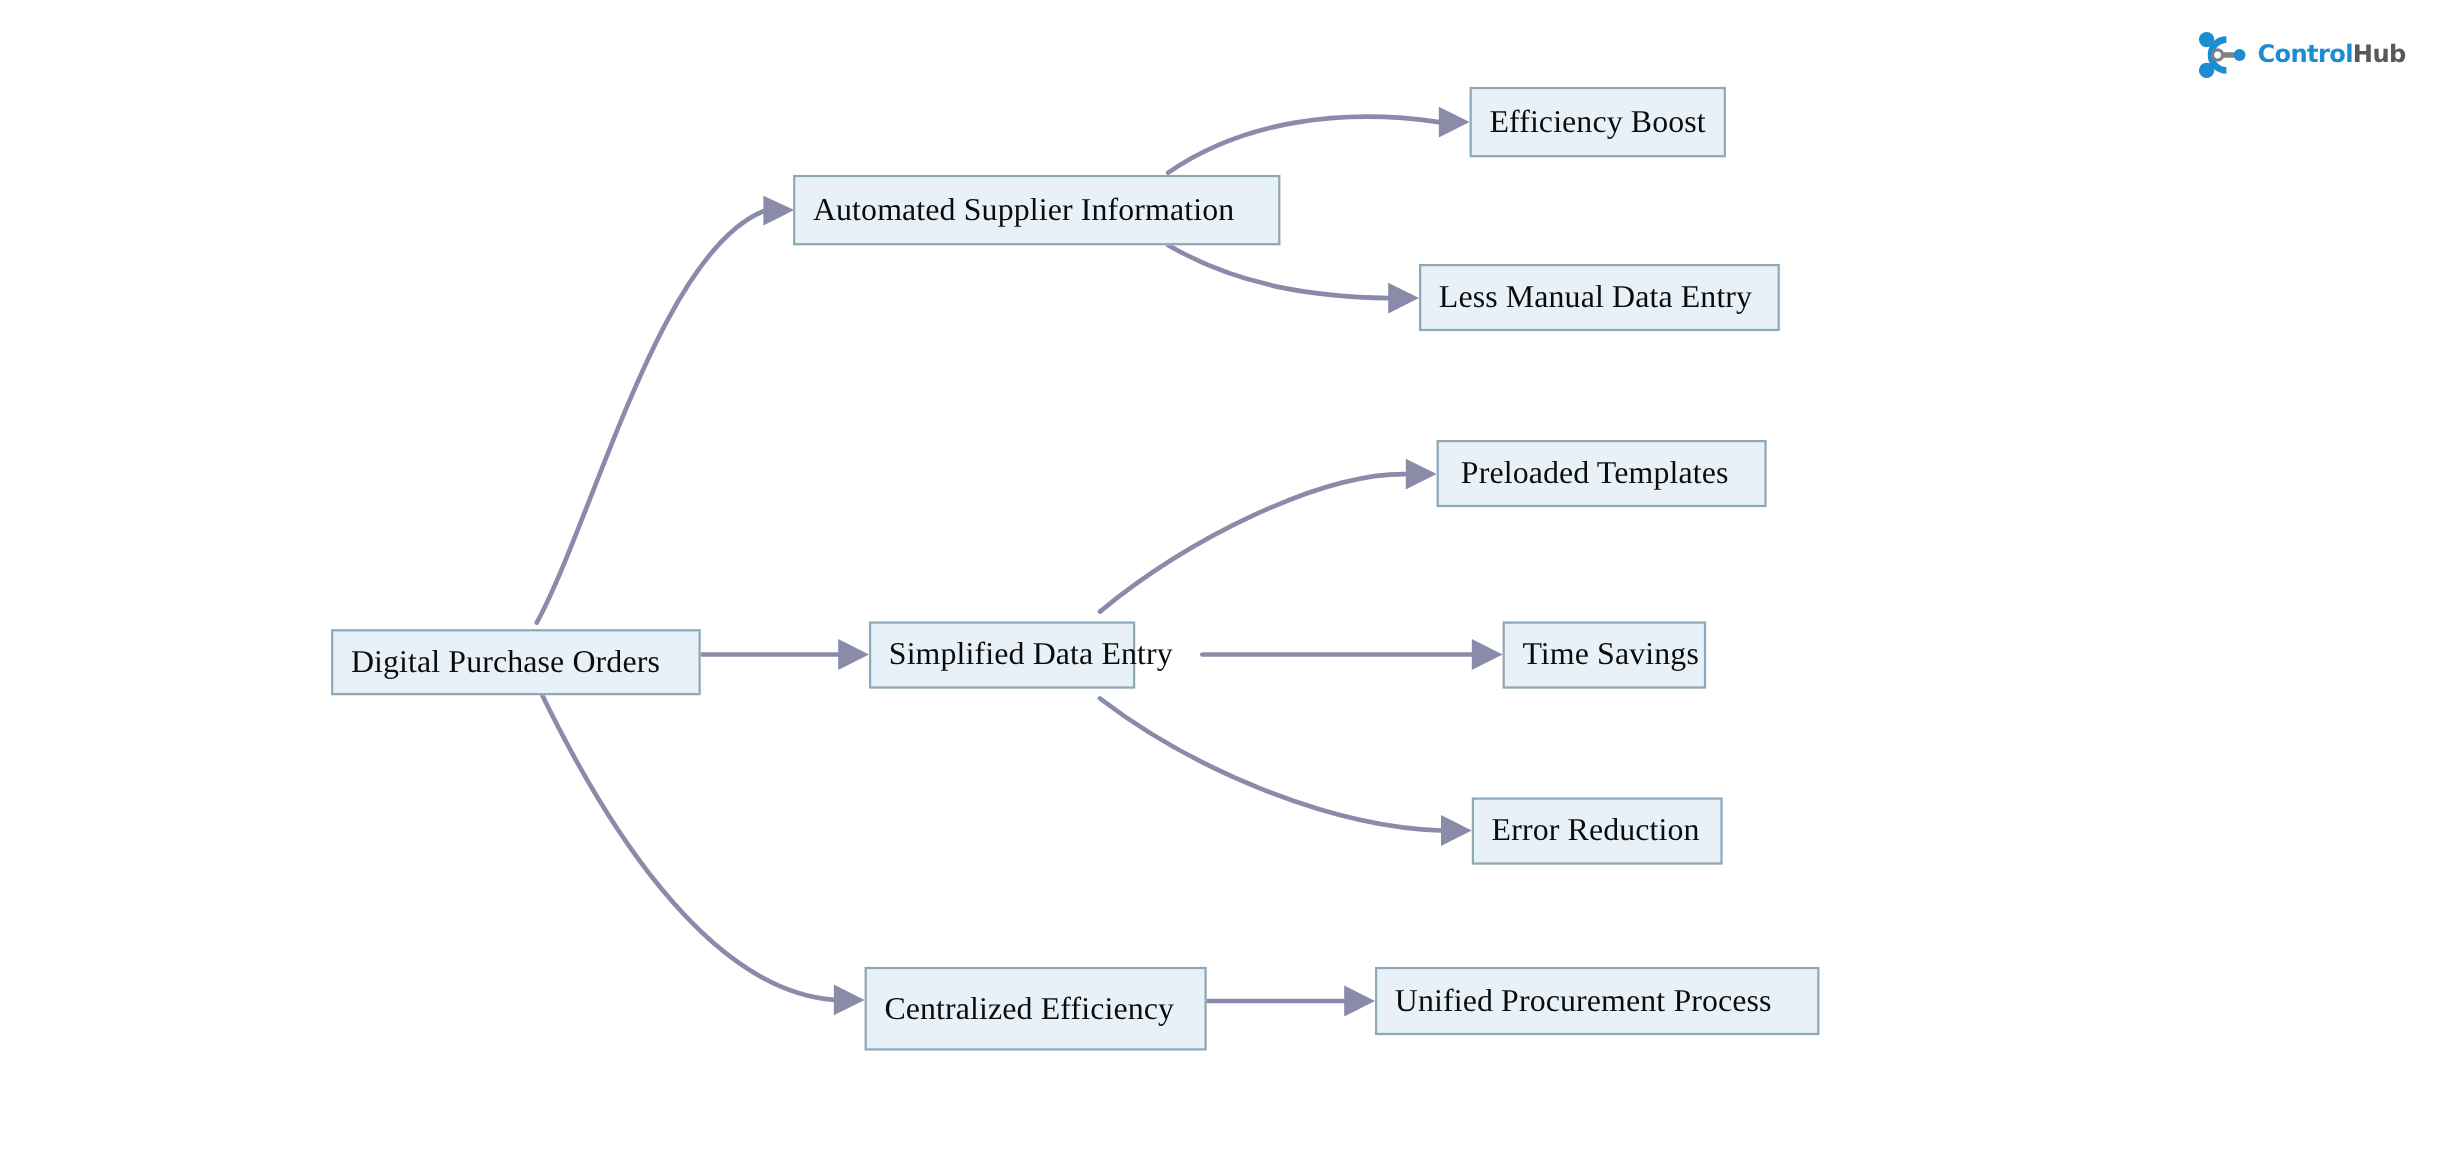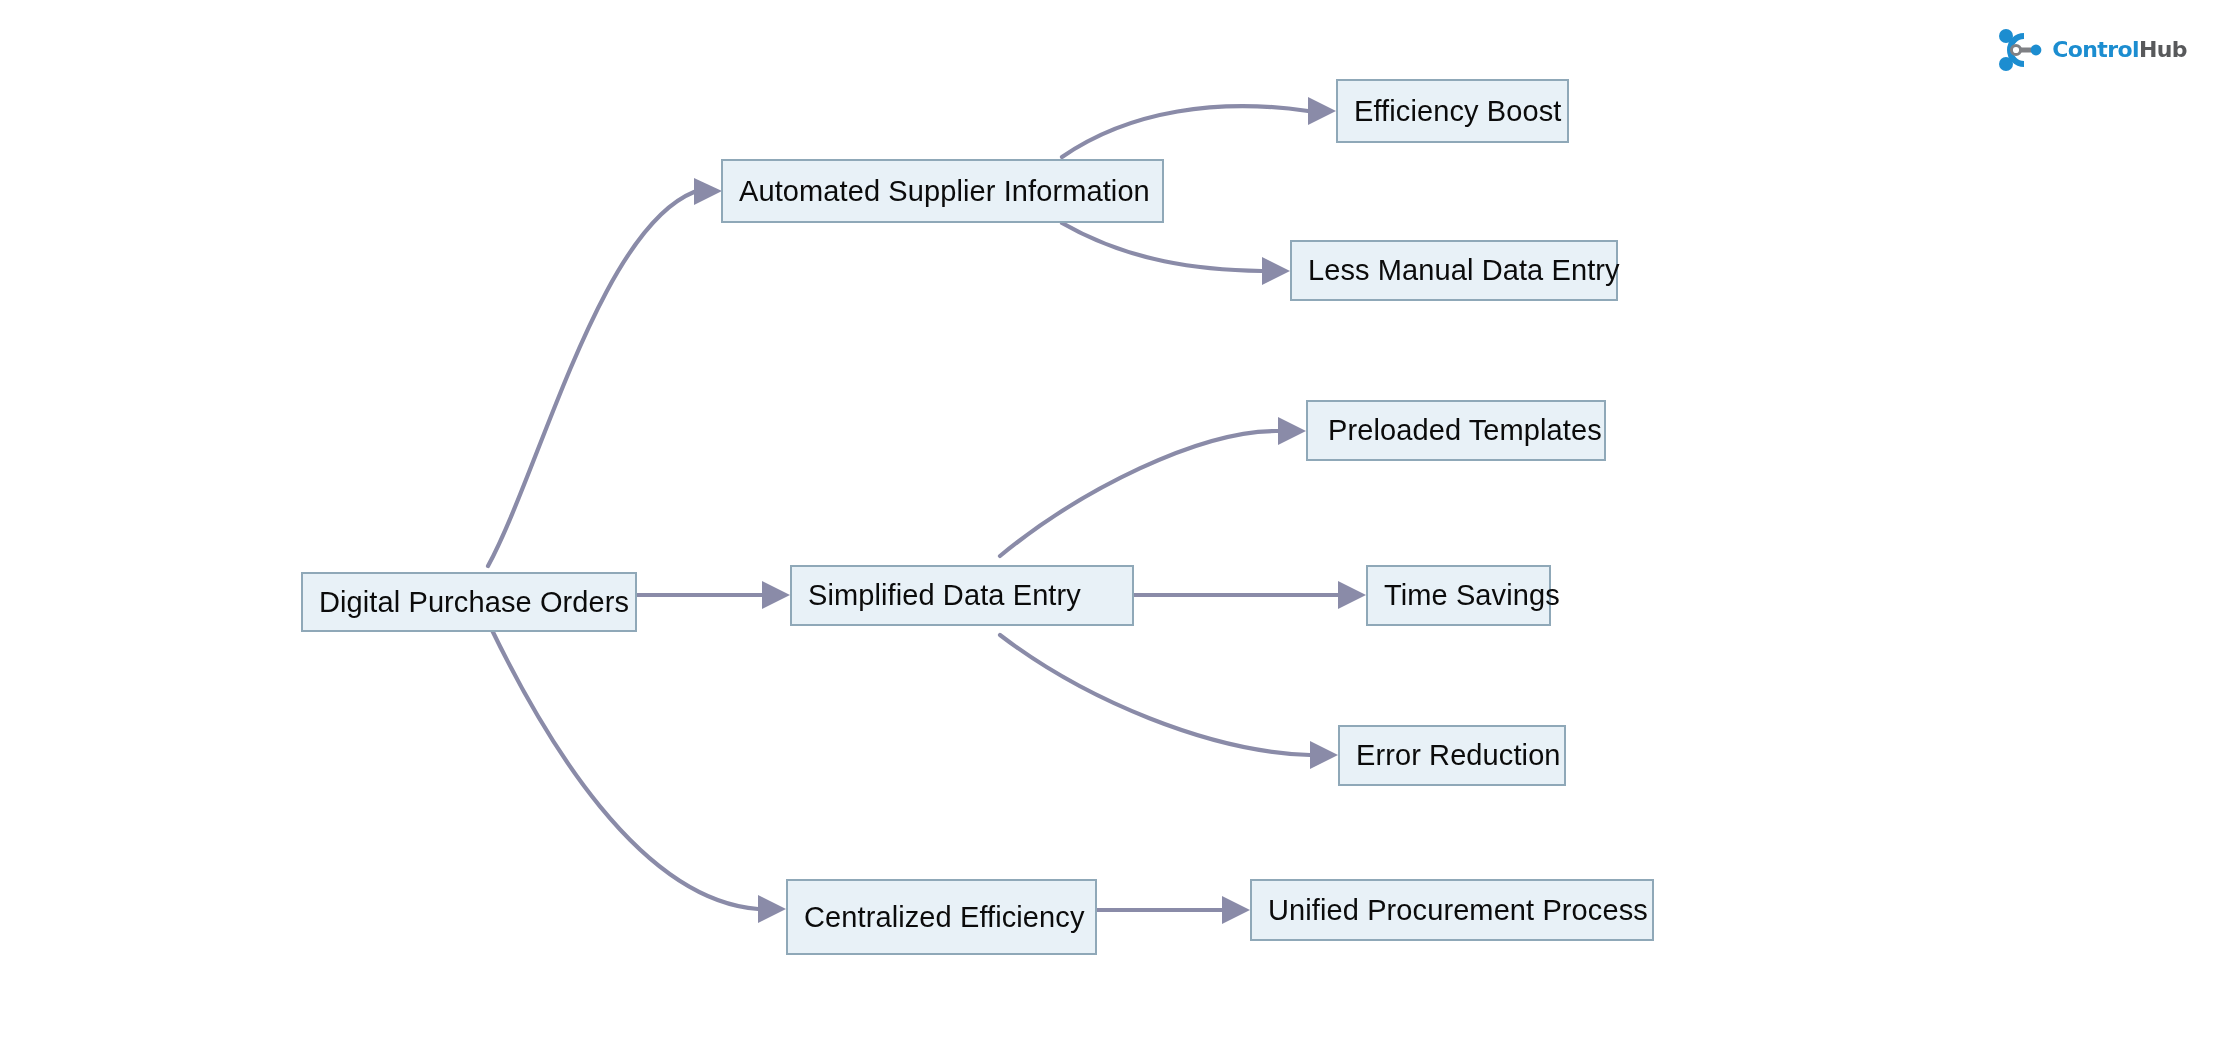--- a/index.html
+++ b/index.html
@@ -37,21 +37,21 @@
     box-sizing: border-box;
     background: #e8f1f7;
     border: 2px solid #8fa8b8;
     display: flex;
     align-items: center;
     justify-content: flex-start;
     padding: 0 16px;
     white-space: nowrap;
   }
   .node-label {
-    font-family: Liberation Sans, sans-serif;
+    font-family: Liberation Serif, serif;
     font-size: 29px;
     color: #0b0b0b;
     letter-spacing: 0.1px;
     line-height: 1;
     text-align: center;
   }
 
   
   #brand-logo {
     position: absolute;
@@ -108,21 +108,21 @@
 </svg>
 
 <div class="node-box" style="left:301px; top:572px; width:336px; height:60px;">
   <span class="node-label">Digital Purchase Orders</span>
 </div>
 
 <div class="node-box" style="left:721px; top:159px; width:443px; height:64px;">
   <span class="node-label">Automated Supplier Information</span>
 </div>
 
-<div class="node-box" style="left:790px; top:565px; width:344px; height:61px;">
+<div class="node-box" style="left:790px; top:565px; width:242px; height:61px;">
   <span class="node-label">Simplified Data Entry</span>
 </div>
 
 <div class="node-box" style="left:786px; top:879px; width:311px; height:76px;">
   <span class="node-label">Centralized Efficiency</span>
 </div>
 
 <div class="node-box" style="left:1336px; top:79px; width:233px; height:64px;">
   <span class="node-label">Efficiency Boost</span>
 </div>

